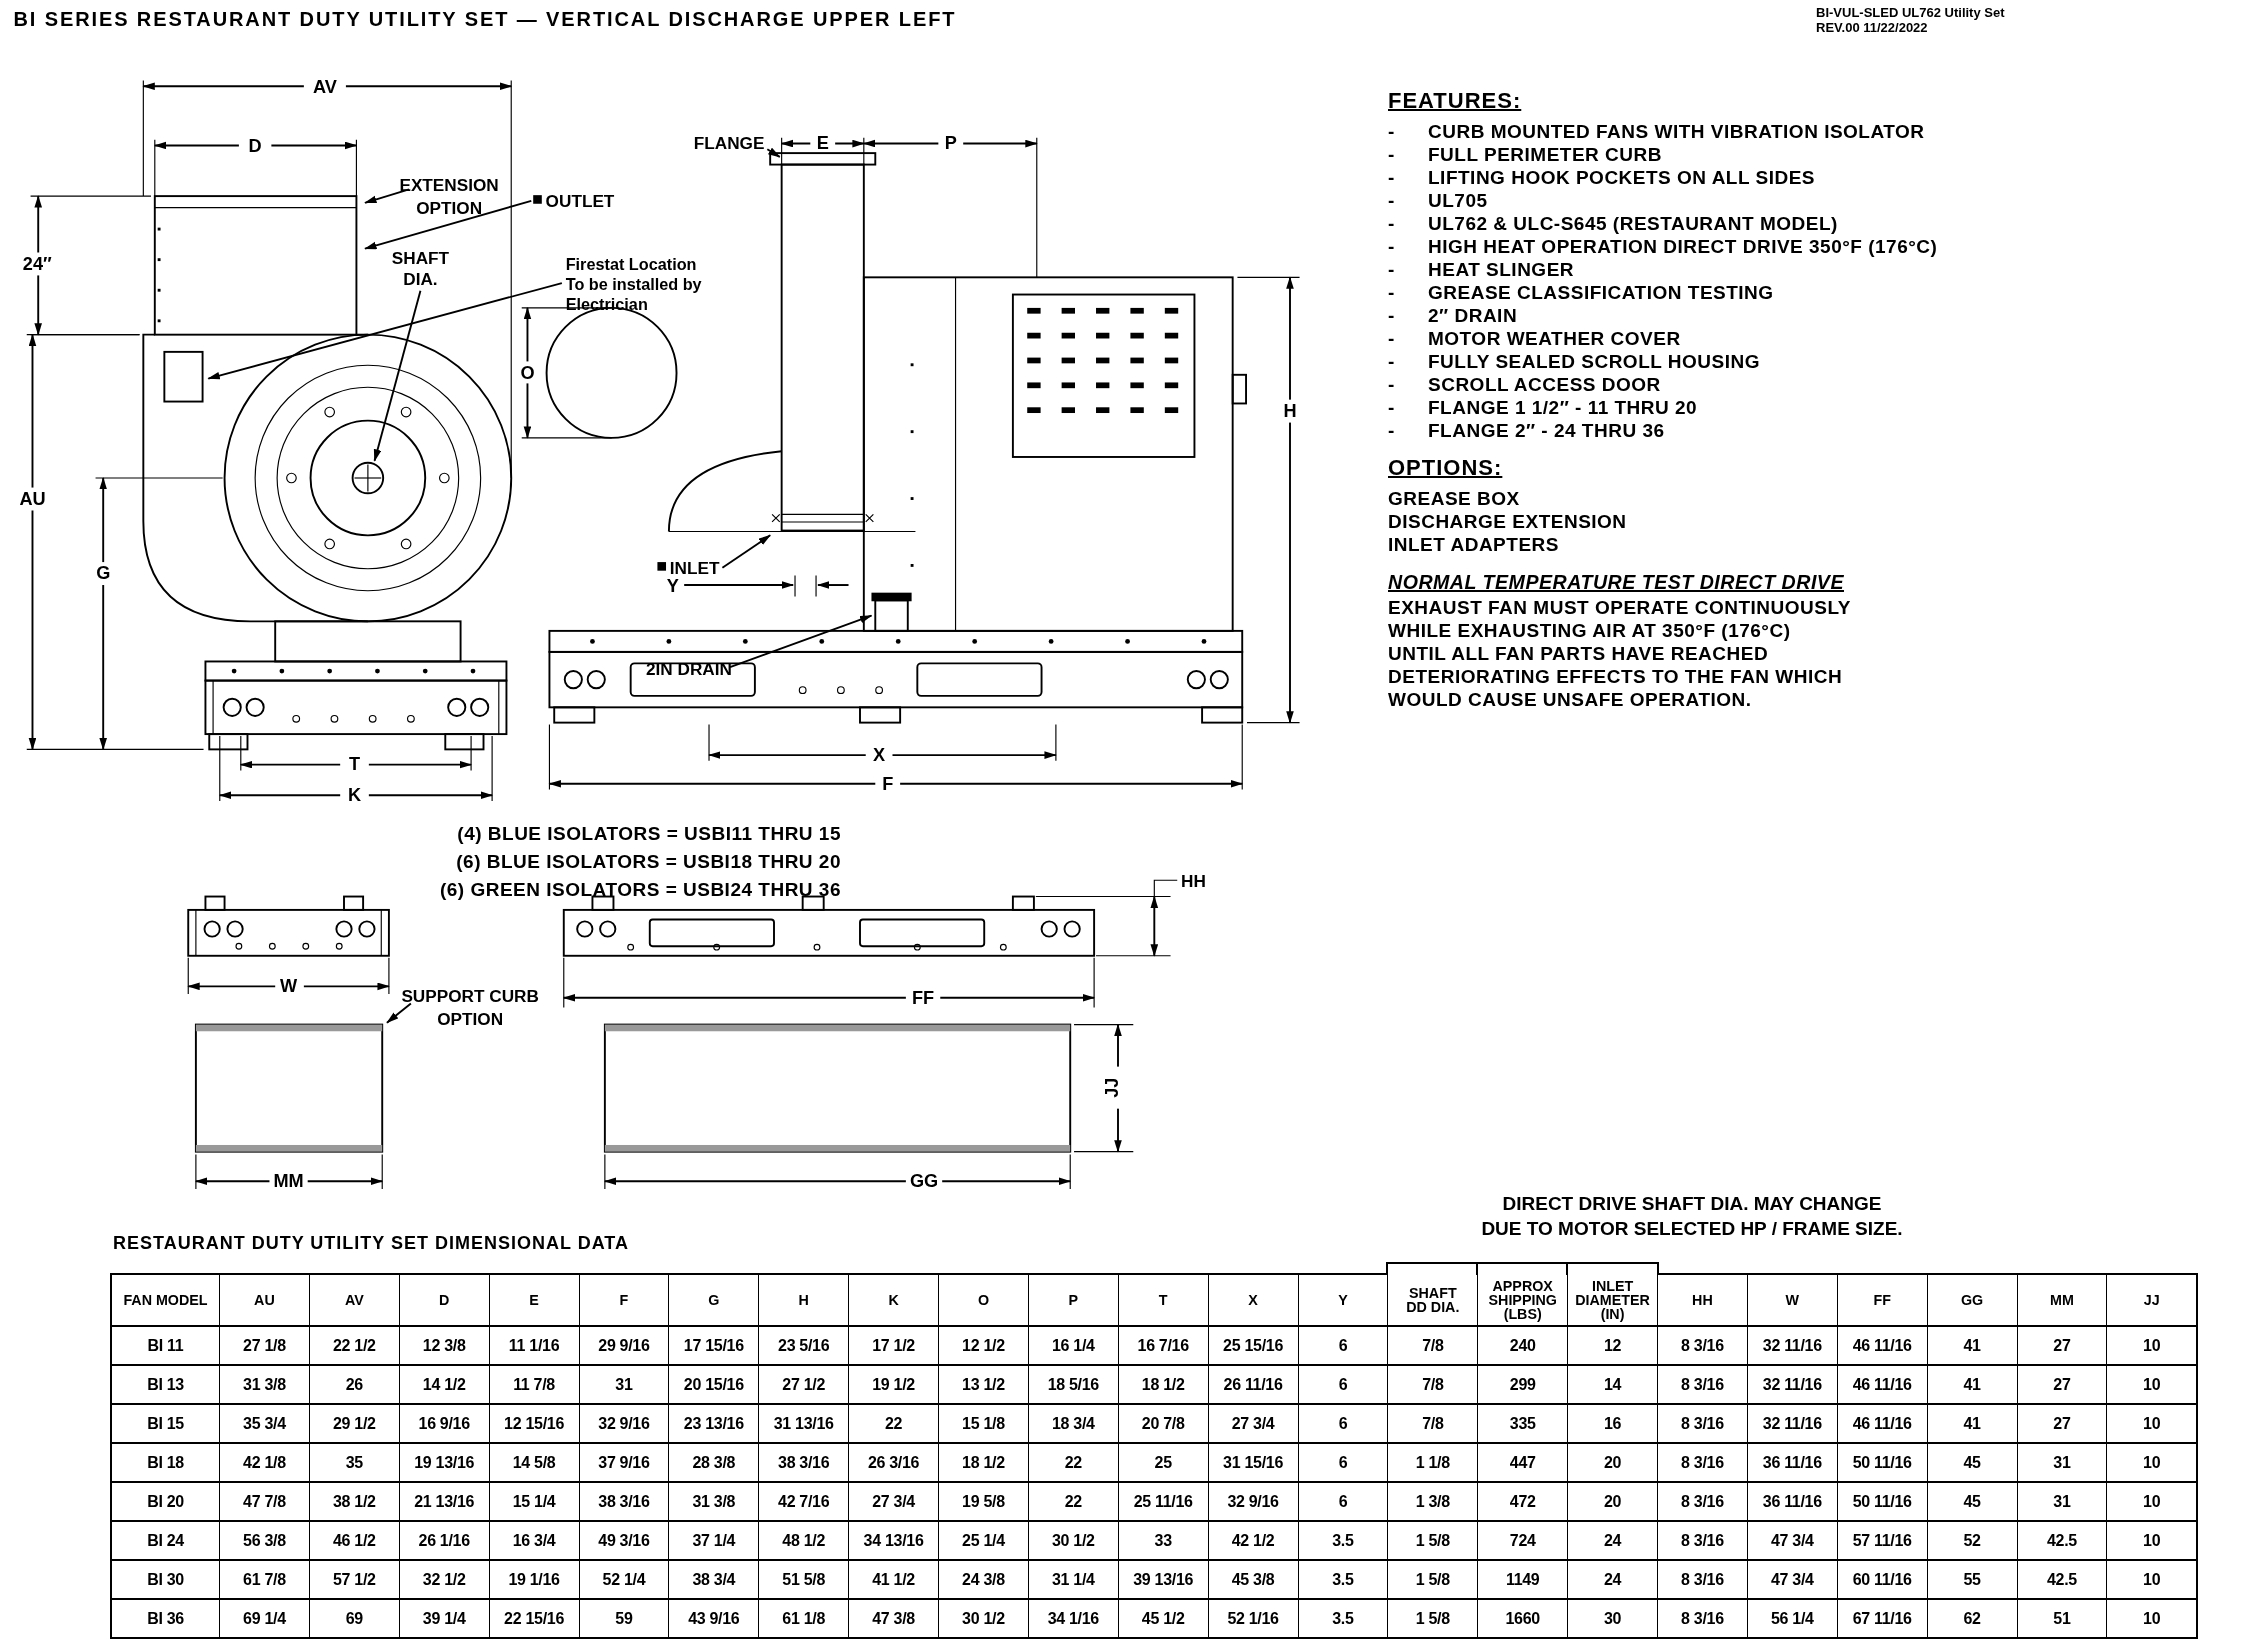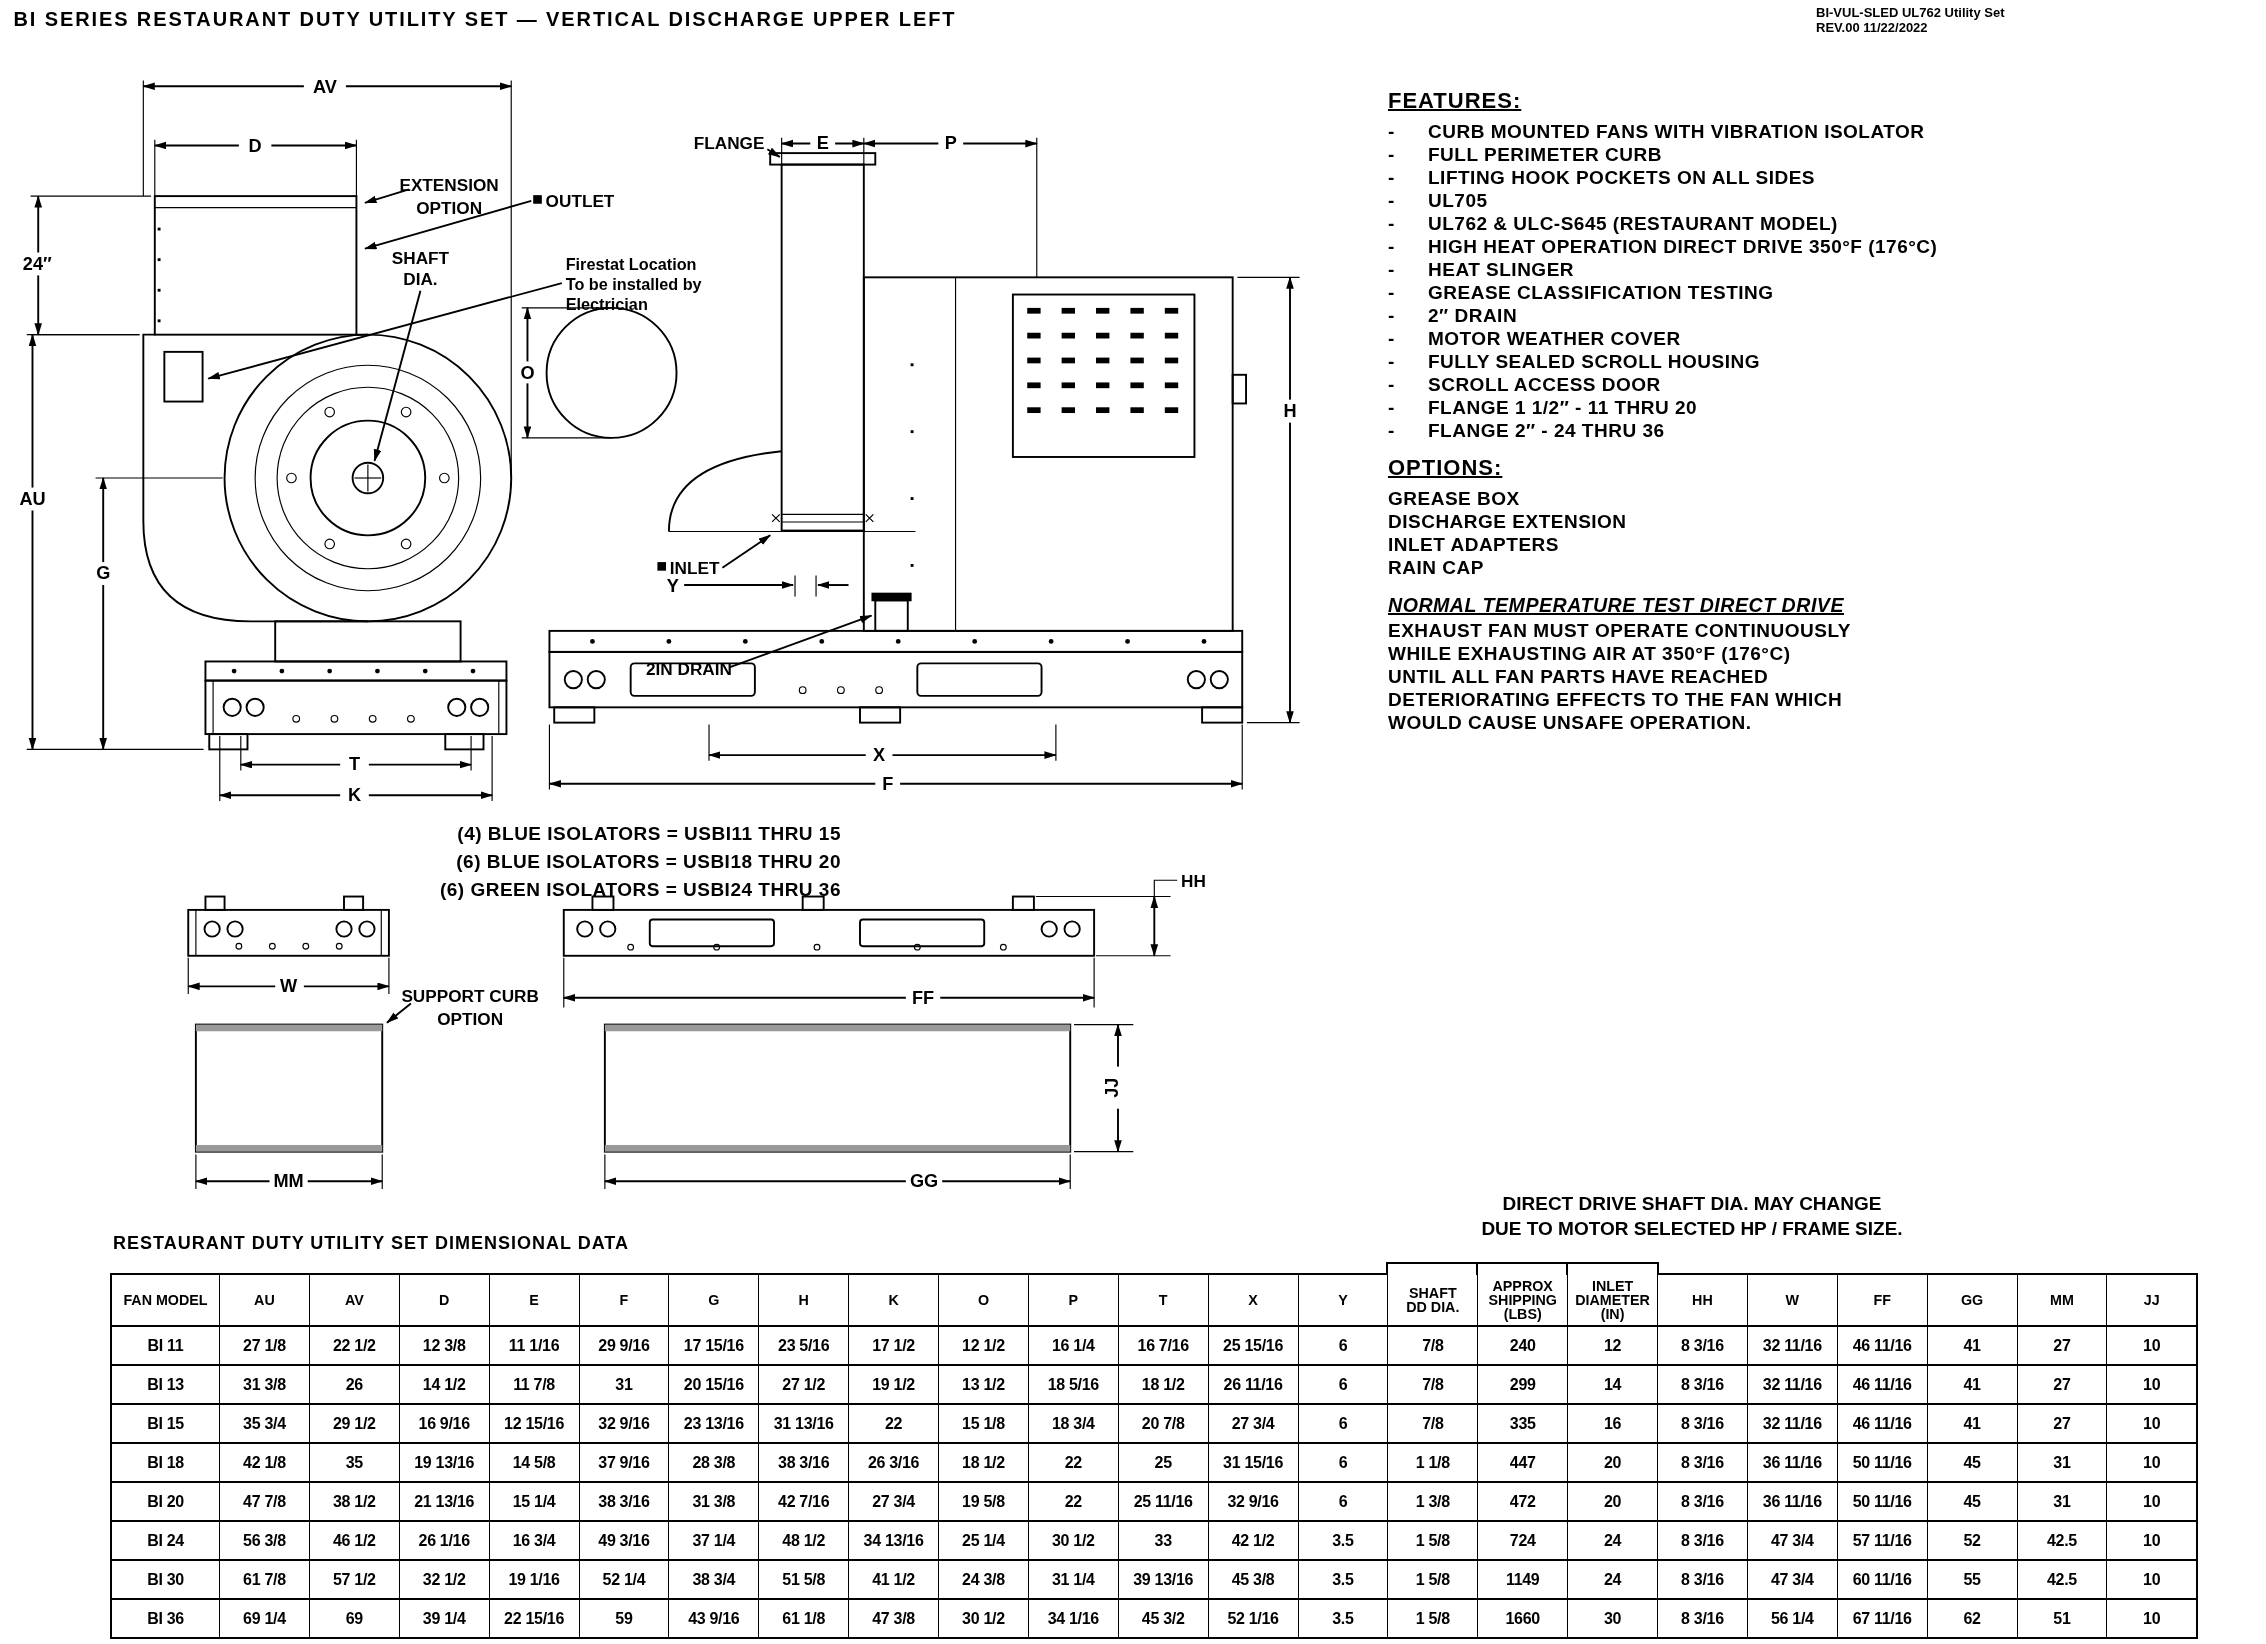--- a/index.html
+++ b/index.html
@@ -467,21 +467,20 @@
   <div class="sec-heading">OPTIONS:</div>
   <div>
 
       <div class="plain-row">GREASE BOX</div>
 
       <div class="plain-row">DISCHARGE EXTENSION</div>
 
       <div class="plain-row">INLET ADAPTERS</div>
 
 
-      <div class="plain-row">RAIN CAP</div>
     </div>
   <div class="gap16"></div>
   <div class="nt-heading">NORMAL TEMPERATURE TEST DIRECT DRIVE</div>
   <div>
 
       <div class="plain-row">EXHAUST FAN MUST OPERATE CONTINUOUSLY</div>
 
       <div class="plain-row">WHILE EXHAUSTING AIR AT 350°F (176°C)</div>
 
       <div class="plain-row">UNTIL ALL FAN PARTS HAVE REACHED</div>
@@ -724,21 +723,21 @@
           <td>69 1/4</td>
           <td>69</td>
           <td>39 1/4</td>
           <td>22 15/16</td>
           <td>59</td>
           <td>43 9/16</td>
           <td>61 1/8</td>
           <td>47 3/8</td>
           <td>30 1/2</td>
           <td>34 1/16</td>
-          <td>45 3/2</td>
+          <td>45 1/2</td>
           <td>52 1/16</td>
           <td>3.5</td>
           <td>1 5/8</td>
           <td>1660</td>
           <td>30</td>
           <td>8 3/16</td>
           <td>56 1/4</td>
           <td>67 11/16</td>
           <td>62</td>
           <td>51</td>

